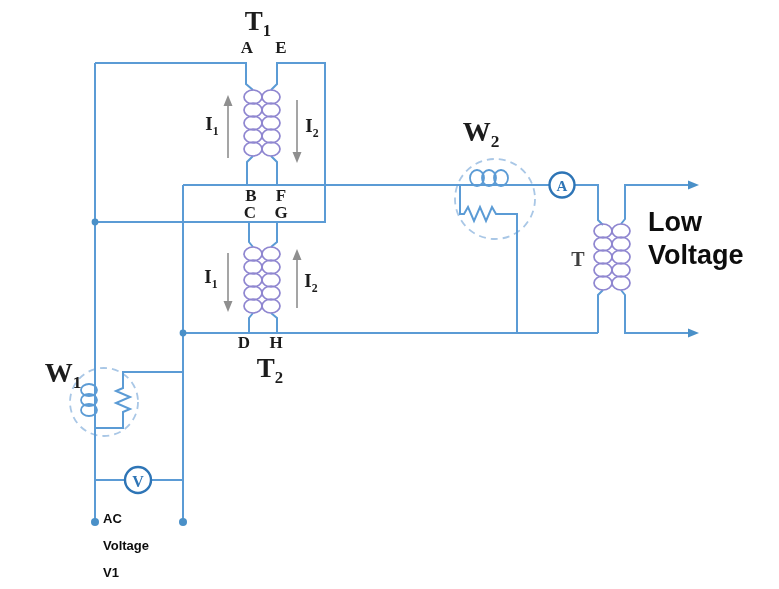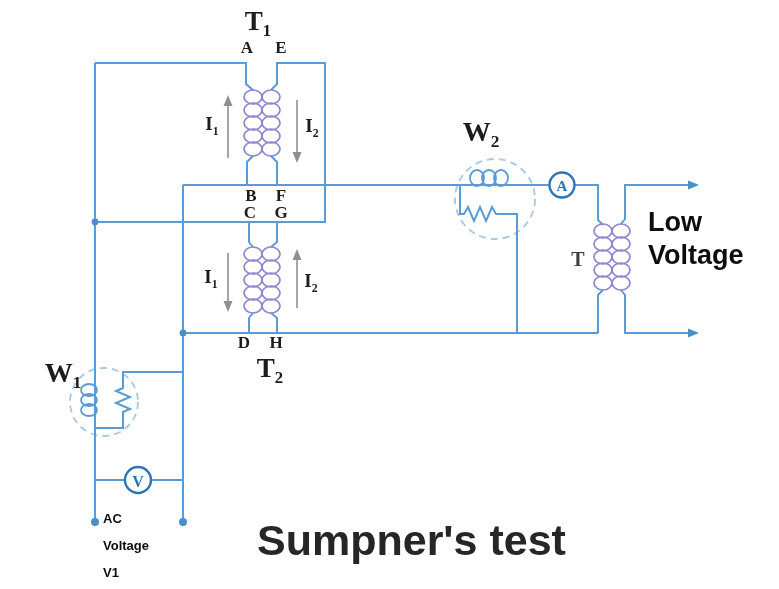--- a/index.html
+++ b/index.html
@@ -187,15 +187,14 @@
   <span>Low</span>
   <span>Voltage</span>
 </div>
 
 <div class="blocktext acs">
   <span>AC</span>
   <span>Voltage</span>
   <span>V1</span>
 </div>
 
-<div class="blocktext title">Sumpner's test</div>
 
 </div>
 
 </body></html>

